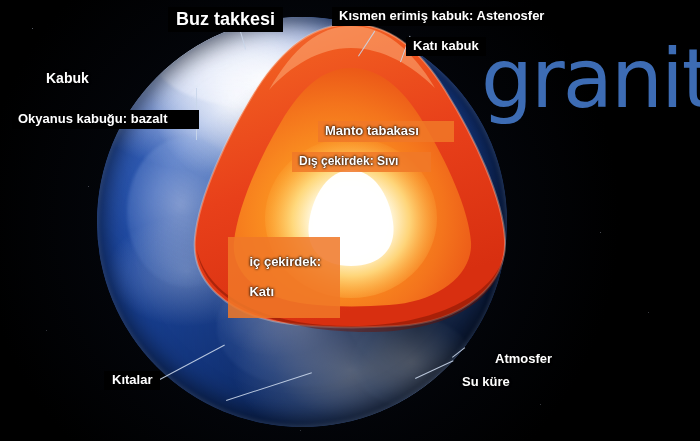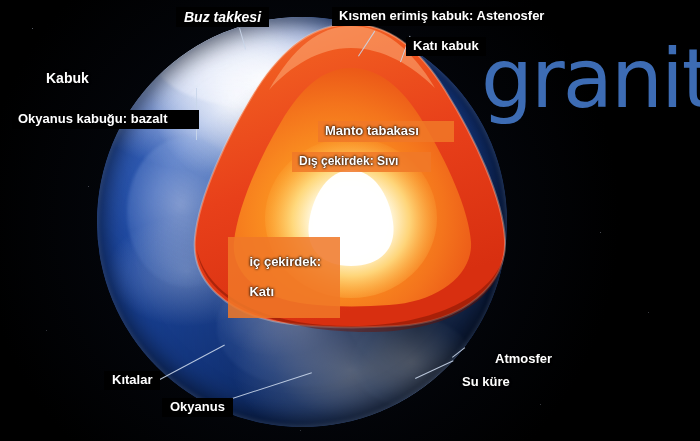--- a/index.html
+++ b/index.html
@@ -127,34 +127,33 @@
   <div class="leader" style="left:240px;top:28px;width:22px;transform:rotate(74deg);"></div>
   <div class="leader" style="left:358px;top:56px;width:30px;transform:rotate(-57deg);"></div>
   <div class="leader" style="left:400px;top:62px;width:28px;transform:rotate(-70deg);"></div>
   <div class="leader" style="left:197px;top:88px;width:20px;transform:rotate(90deg);"></div>
   <div class="leader" style="left:197px;top:108px;width:32px;transform:rotate(90deg);"></div>
   <div class="leader" style="left:152px;top:383px;width:82px;transform:rotate(-28deg);"></div>
   <div class="leader" style="left:226px;top:400px;width:90px;transform:rotate(-18deg);"></div>
   <div class="leader" style="left:452px;top:357px;width:16px;transform:rotate(-38deg);"></div>
   <div class="leader" style="left:415px;top:378px;width:42px;transform:rotate(-25deg);"></div>
 
-  <div class="lbl blk" style="left:176px;top:7px;padding:2px 8px;font-size:14px;font-style:italic;">Buz takkesi</div>
+  <div class="lbl blk" style="left:168px;top:7px;padding:2px 8px;font-size:18px;">Buz takkesi</div>
 
   <div class="lbl blk" style="left:332px;top:7px;padding:2px 7px;font-size:13px;">Kısmen erimiş kabuk: Astenosfer</div>
 
   <div class="lbl blk" style="left:406px;top:37px;padding:2px 7px;font-size:13px;">Katı kabuk</div>
 
   <div class="lbl plain" style="left:8px;top:70px;font-size:14px;">Kabuk</div>
 
 
   <div class="lbl blk" style="left:12px;top:110px;width:175px;padding:2px 6px;font-size:13px;">Okyanus kabuğu: bazalt</div>
 
   <div class="lbl blk" style="left:104px;top:371px;padding:2px 8px;font-size:13px;">Kıtalar</div>
 
-  <div class="lbl blk" style="left:162px;top:398px;padding:2px 8px;font-size:13px;">Okyanus</div>
 
   <div class="lbl plain" style="left:457px;top:352px;font-size:13px;">Atmosfer</div>
 
   <div class="lbl plain" style="left:424px;top:375px;font-size:13px;">Su küre</div>
 
   <div class="lbl org" style="left:318px;top:121px;width:122px;padding:3px 7px;font-size:13px;">Manto tabakası</div>
 
   <div class="lbl org" style="left:292px;top:152px;width:125px;padding:3px 7px;font-size:12px;">Dış çekirdek: Sıvı</div>
 
   <div class="lbl org" style="left:228px;top:237px;width:98px;padding:3px 7px;font-size:13px;">

